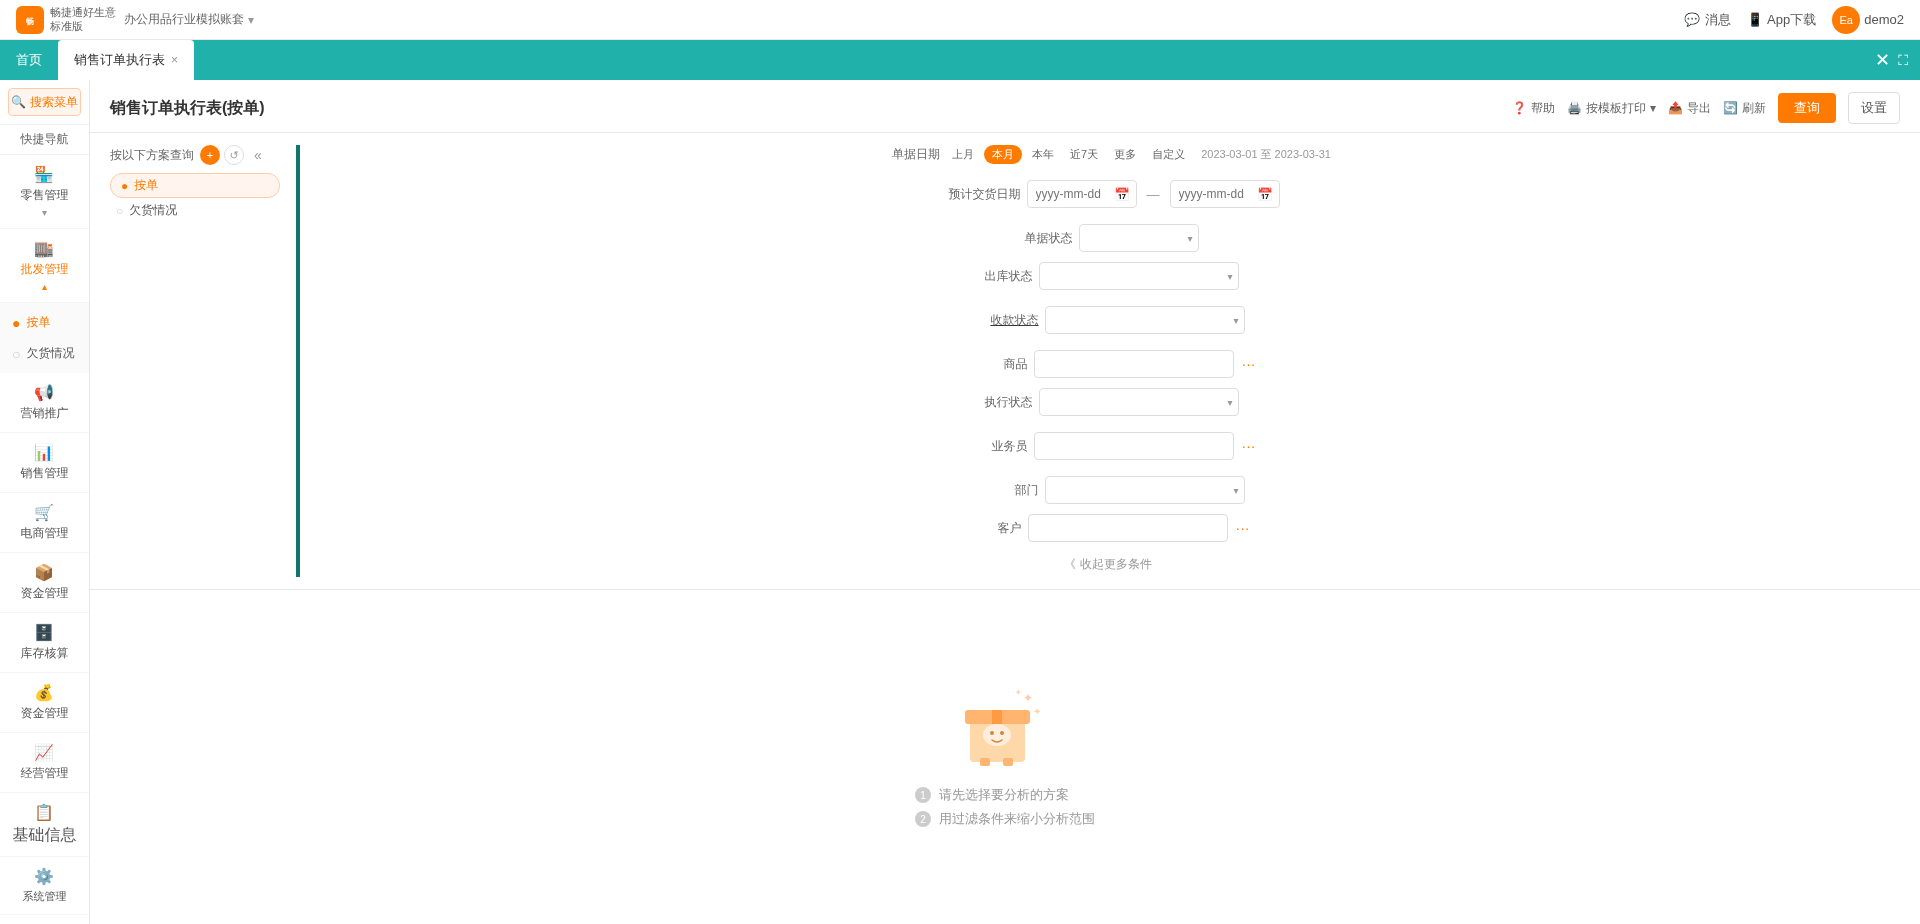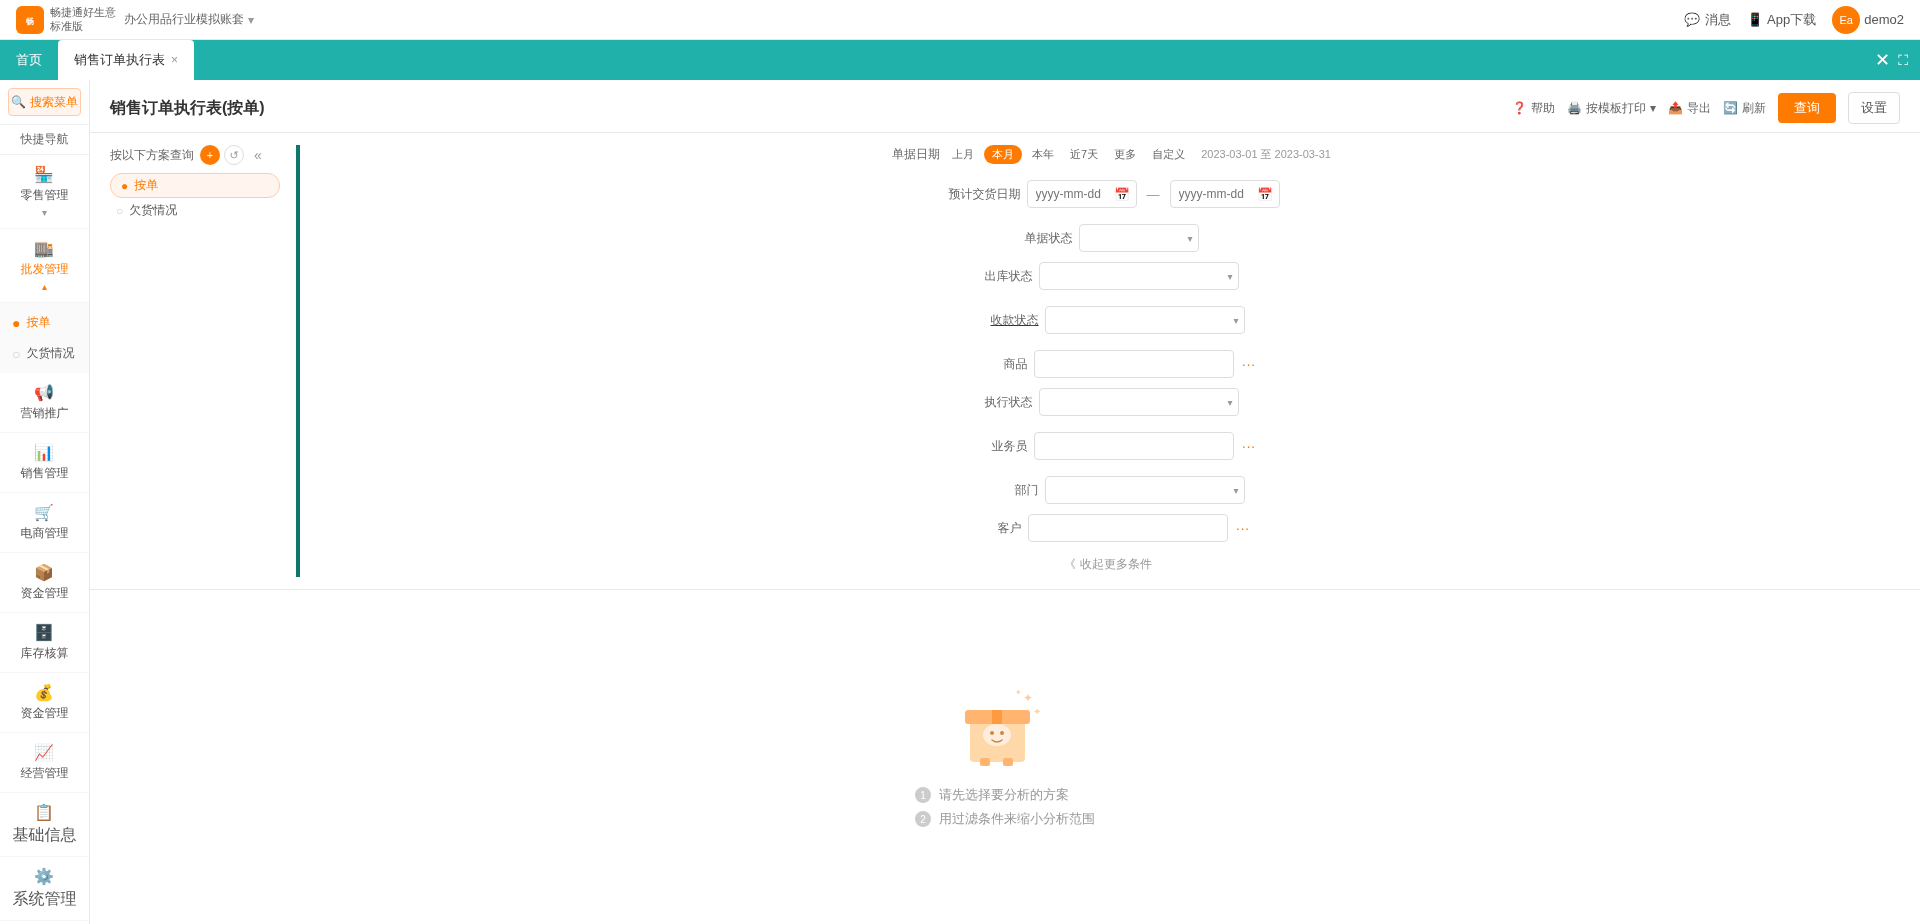--- a/index.html
+++ b/index.html
@@ -199,21 +199,21 @@
     <div class="sidebar-item">
       <span style="font-size:16px;">📈</span>
       <span style="font-size:12px; text-align:center;">经营管理</span>
     </div>
     <div class="sidebar-item">
       <span style="font-size:16px;">📋</span>
       <span style="font-size:16px; text-align:center;">基础信息</span>
     </div>
     <div class="sidebar-item">
       <span style="font-size:16px;">⚙️</span>
-      <span style="font-size:16px; text-align:left;">系统管理</span>
+      <span style="font-size:11px; text-align:left;">系统管理</span>
     </div>
     <div class="sidebar-item">
       <span style="font-size:16px;">🤝</span>
 
     </div>
 
   </div>
 
   <div class="content">
 

